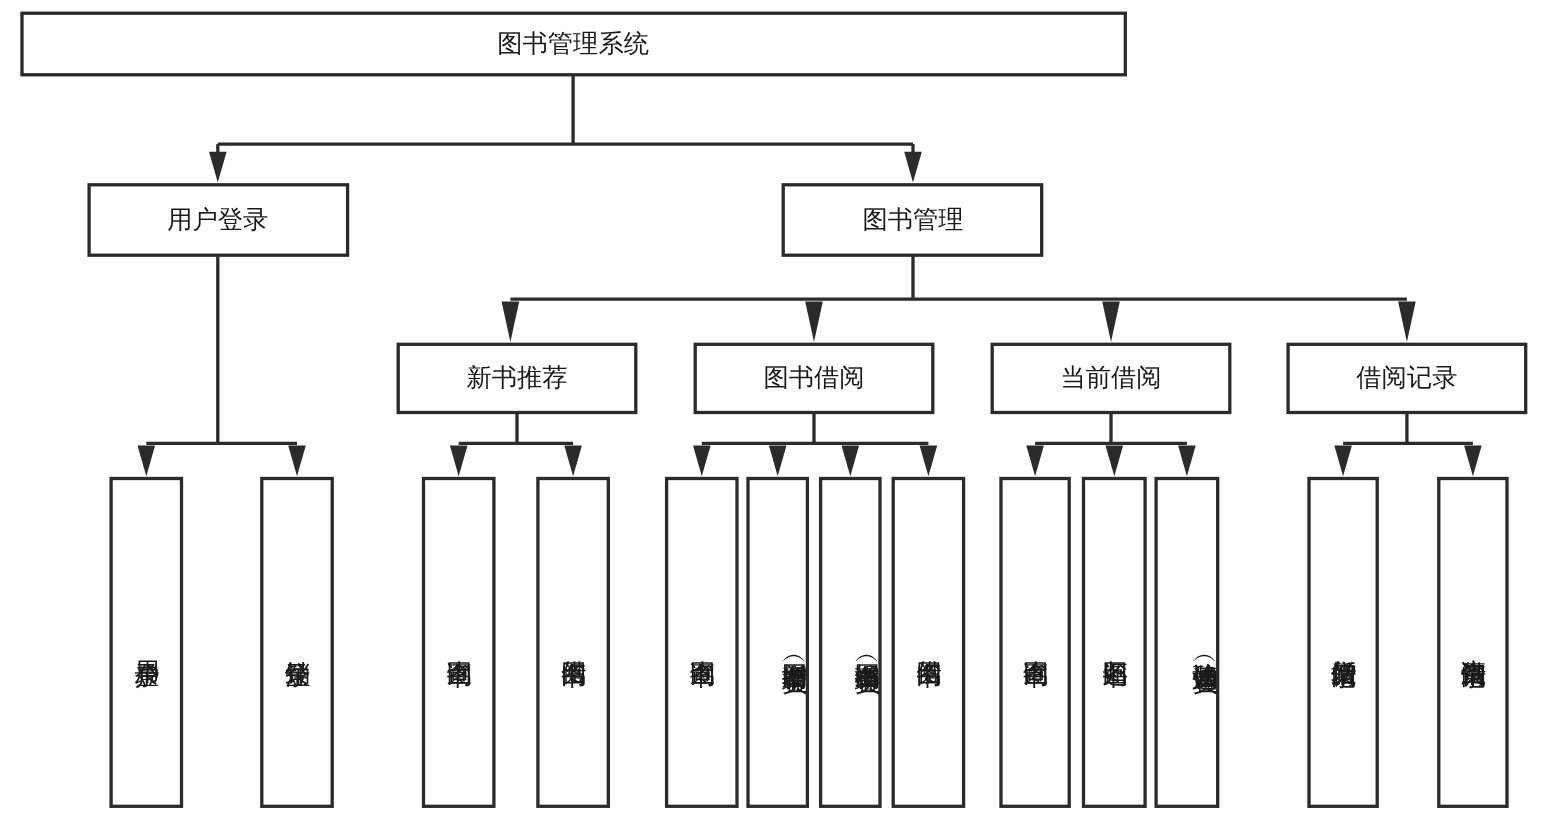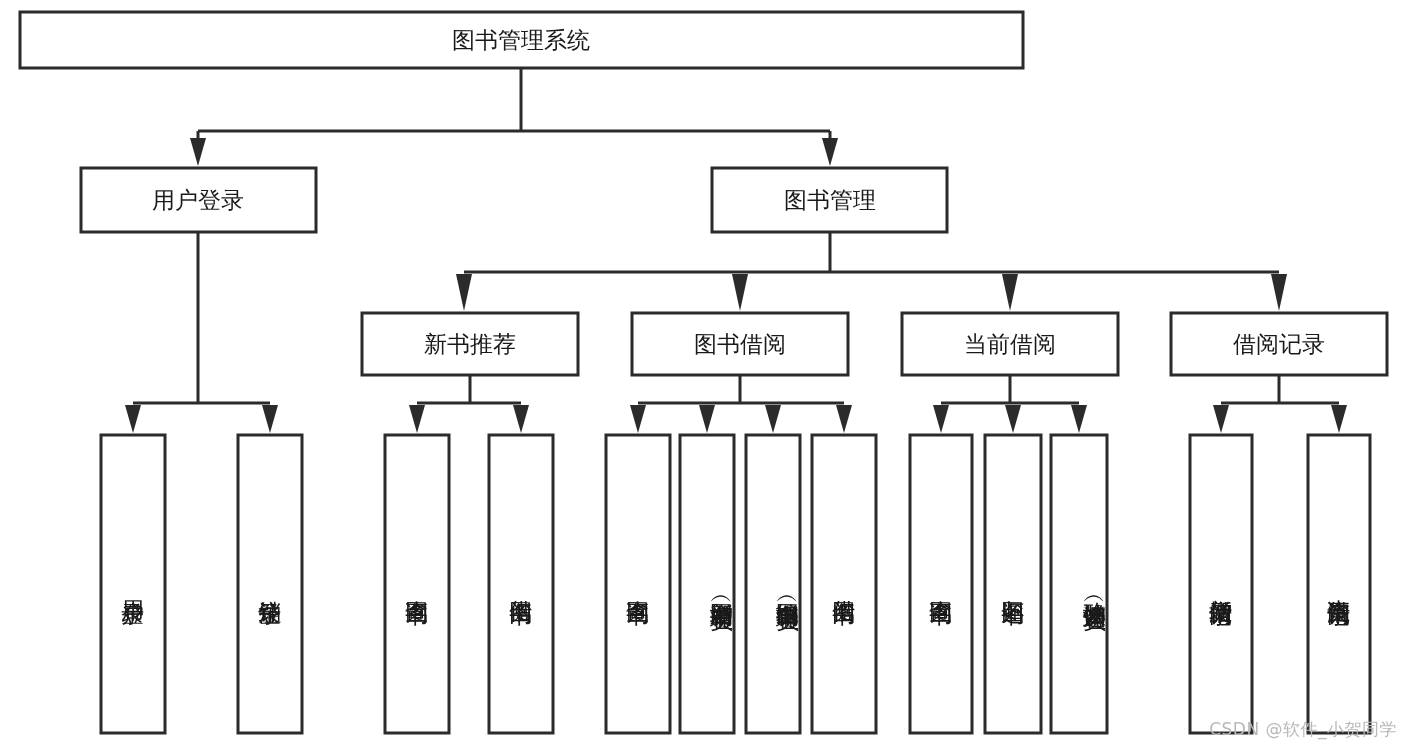--- a/index.html
+++ b/index.html
@@ -189,15 +189,14 @@
   <div class="leaf-label" style="left:606px; top:435px; width:64px; height:298px; display:flex; align-items:center; justify-content:center;">查询图书</div>
   <div class="leaf-label" style="left:680px; top:435px; width:54px; height:298px; display:flex; align-items:flex-start; justify-content:center; padding-top:8px; box-sizing:border-box;">新增图书（管理员）</div>
   <div class="leaf-label" style="left:746px; top:435px; width:54px; height:298px; display:flex; align-items:flex-start; justify-content:center; padding-top:8px; box-sizing:border-box;">编辑图书（管理员）</div>
   <div class="leaf-label" style="left:812px; top:435px; width:64px; height:298px; display:flex; align-items:center; justify-content:center;">借阅图书</div>
   <div class="leaf-label" style="left:910px; top:435px; width:62px; height:298px; display:flex; align-items:center; justify-content:center;">查询图书</div>
   <div class="leaf-label" style="left:985px; top:435px; width:56px; height:298px; display:flex; align-items:center; justify-content:center;">归还图书</div>
   <div class="leaf-label" style="left:1051px; top:435px; width:56px; height:298px; display:flex; align-items:flex-start; justify-content:center; padding-top:8px; box-sizing:border-box;">确认归还（管理员）</div>
   <div class="leaf-label" style="left:1190px; top:435px; width:62px; height:298px; display:flex; align-items:center; justify-content:center;">新增借阅记录</div>
   <div class="leaf-label" style="left:1308px; top:435px; width:62px; height:298px; display:flex; align-items:center; justify-content:center;">查询借阅记录</div>
 
-  <div class="watermark">CSDN @软件_小贺同学</div>
 
 </div>
 
 </body></html>

